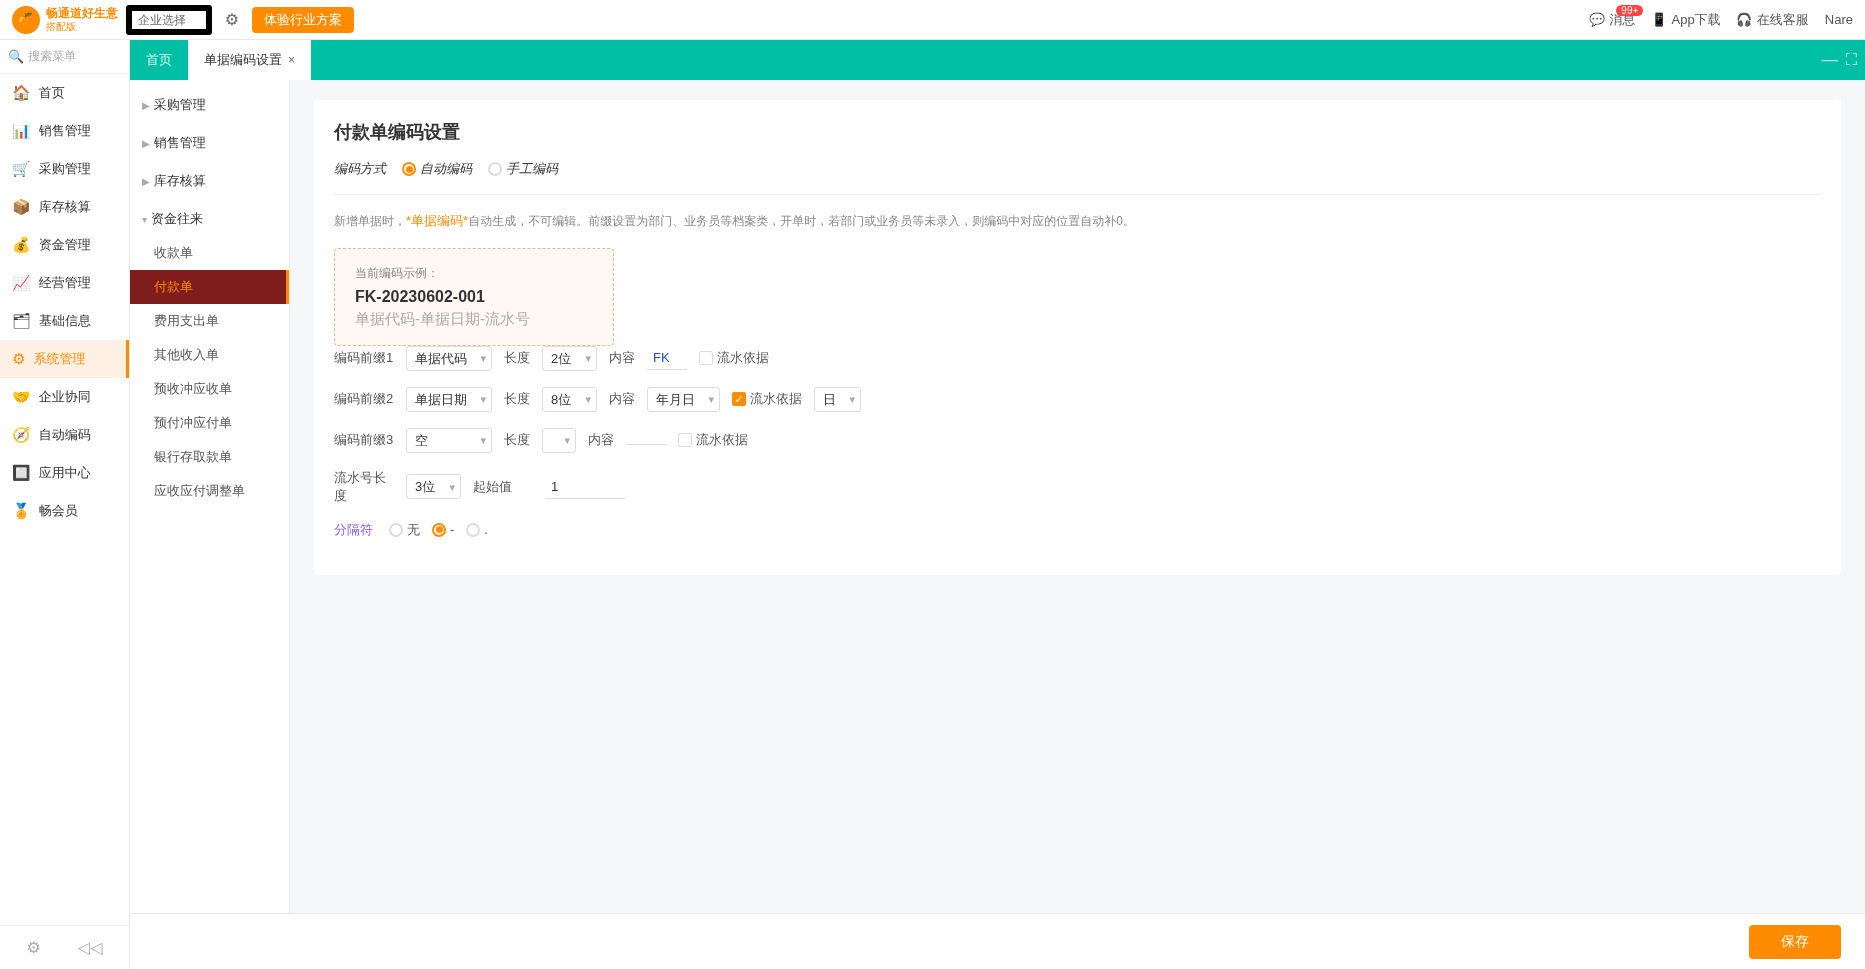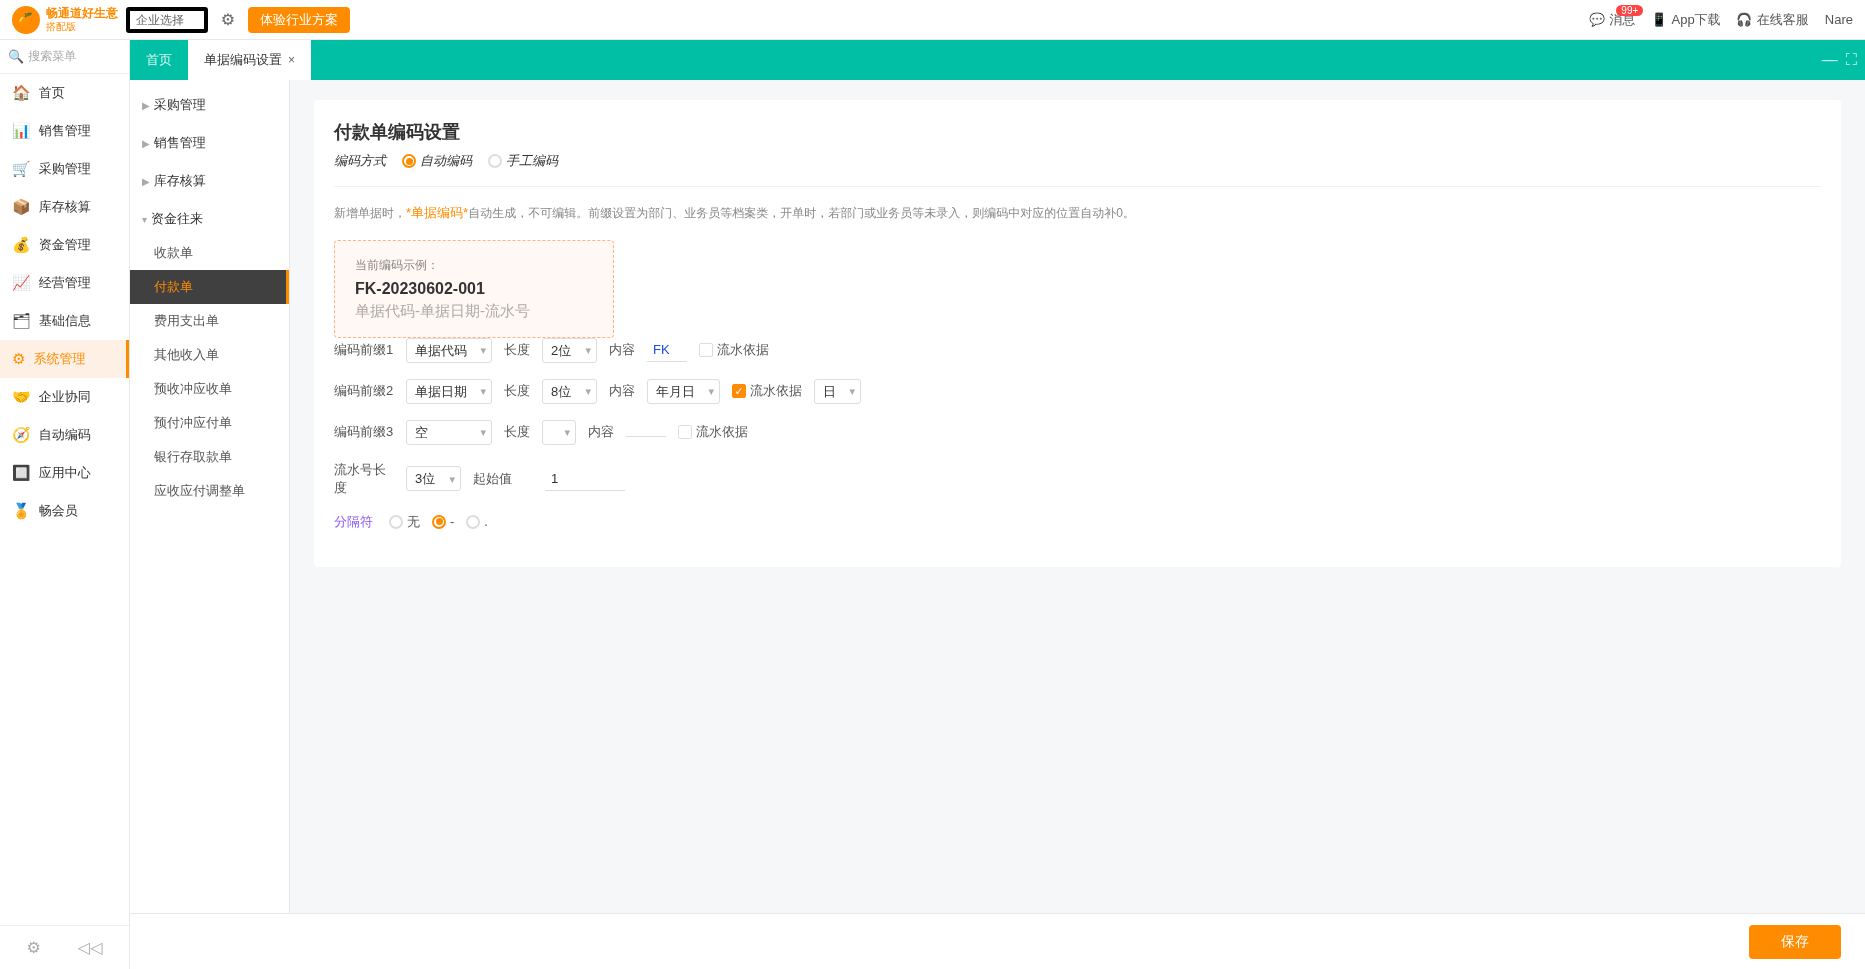--- a/index.html
+++ b/index.html
@@ -16,21 +16,21 @@
       border-bottom: 1px solid #e8e8e8;
       z-index: 100;
     }
     .top-header-left { display: flex; align-items: center; gap: 8px; }
     .logo-area { display: flex; align-items: center; gap: 6px; }
     .logo-icon { width: 28px; height: 28px; background: #ff8c00; border-radius: 50%; display: flex; align-items: center; justify-content: center; color: white; font-size: 14px; font-weight: bold; }
     .logo-text { display: flex; flex-direction: column; line-height: 1.2; }
     .logo-title { font-size: 12px; color: #ff8c00; font-weight: bold; }
     .logo-sub { font-size: 10px; color: #ff8c00; }
     .header-controls { display: flex; align-items: center; gap: 8px; }
-    .header-select { border: 4px solid #000000; border-radius: 3px; padding: 2px 20px 2px 6px; font-size: 12px; color: #666; appearance: none; cursor: pointer; }
+    .header-select { border: 6px solid #000000; border-radius: 3px; padding: 2px 20px 2px 6px; font-size: 12px; color: #666; appearance: none; cursor: pointer; }
     .header-gear { width: 24px; height: 24px; display: flex; align-items: center; justify-content: center; cursor: pointer; color: #666; font-size: 16px; }
     .btn-solution { background: #ff8c00; color: white; border: none; border-radius: 4px; padding: 4px 12px; font-size: 13px; cursor: pointer; }
     .top-header-right { display: flex; align-items: center; gap: 16px; }
     .header-msg { display: flex; align-items: center; gap: 4px; color: #555; cursor: pointer; font-size: 12px; position: relative; }
     .badge { background: #ff4444; color: white; border-radius: 10px; padding: 0 5px; font-size: 10px; position: absolute; top: -6px; right: -8px; }
     .header-app { display: flex; align-items: center; gap: 4px; color: #555; cursor: pointer; font-size: 12px; }
     .header-service { display: flex; align-items: center; gap: 4px; color: #555; cursor: pointer; font-size: 12px; }
     .header-user { color: #555; font-size: 12px; cursor: pointer; }
 
     
@@ -75,25 +75,25 @@
 
     
     .page-content { flex: 1; display: flex; overflow: hidden; background: #f5f7f9; }
 
     
     .secondary-sidebar { width: 160px; background: #fff; border-right: 1px solid #e8e8e8; overflow-y: auto; padding-top: 8px; flex-shrink: 0; }
     .secondary-group { margin-bottom: 4px; }
     .secondary-group-header { display: flex; align-items: center; gap: 4px; padding: 8px 12px; font-size: 13px; color: #333; cursor: pointer; }
     .secondary-group-header .arrow { font-size: 10px; color: #aaa; }
     .secondary-item { padding: 8px 12px 8px 24px; font-size: 13px; color: #555; cursor: pointer; }
-    .secondary-item.active { color: #ff8c00; background: #404040; border-right: 3px solid #ff8c00; }
+    .secondary-item.active { color: #ff8c00; background: #7f1d1d; border-right: 3px solid #ff8c00; }
 
     
     .main-panel { flex: 1; padding: 20px 24px; overflow-y: auto; background: #f5f7f9; }
-    .page-title { font-size: 18px; font-weight: bold; color: #333; margin-bottom: 8px; }
+    .page-title { font-size: 18px; font-weight: bold; color: #333; margin-bottom: 16px; }
 
     
     .settings-card { background: #fff; border-radius: 4px; padding: 20px; }
     .encoding-method { display: flex; align-items: center; gap: 16px; margin-bottom: 16px; padding-bottom: 16px; border-bottom: 1px solid #f0f0f0; font-style: italic; }
     .encoding-label { font-size: 13px; color: #333; }
     .radio-group { display: flex; align-items: center; gap: 16px; }
     .radio-item { display: flex; align-items: center; gap: 4px; cursor: pointer; font-size: 13px; color: #333; }
     .radio-dot { width: 14px; height: 14px; border-radius: 50%; border: 2px solid #ddd; display: flex; align-items: center; justify-content: center; cursor: pointer; }
     .radio-dot.checked { border-color: #ff8c00; }
     .radio-dot.checked::after { content: ''; width: 7px; height: 7px; border-radius: 50%; background: #ff8c00; display: block; }

